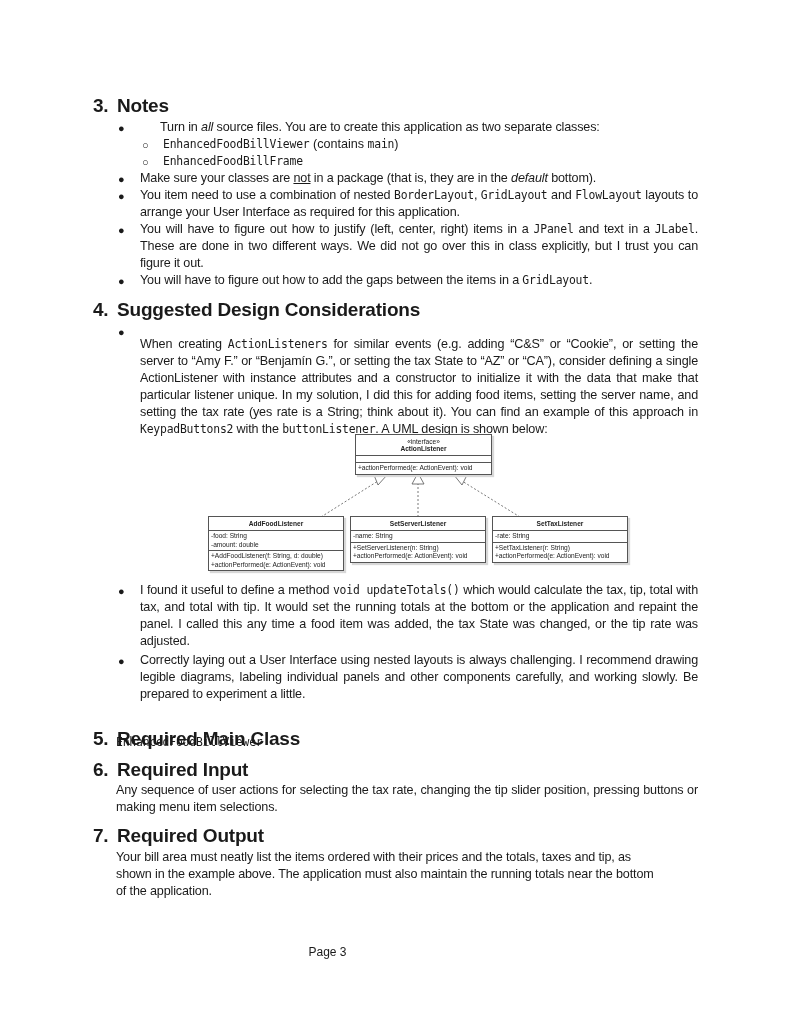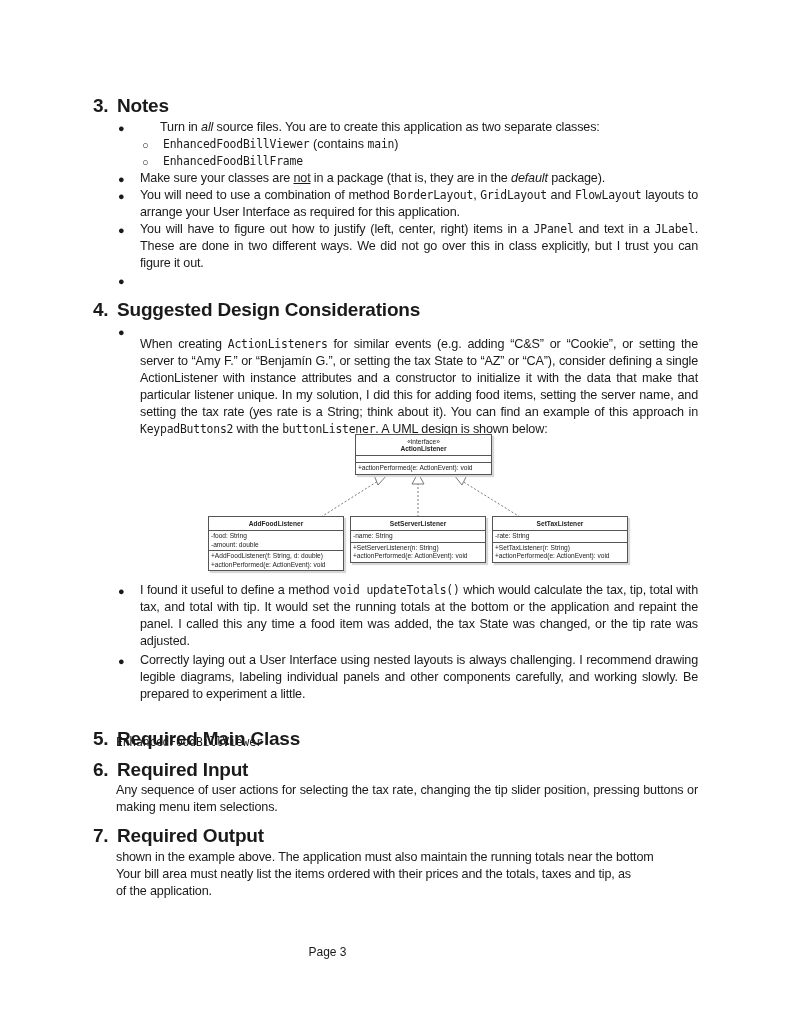--- a/index.html
+++ b/index.html
@@ -43,34 +43,37 @@
   <div class="sub-item" style="top:136px;">
     <span class="code">EnhancedFoodBillViewer</span><span> (contains </span><span class="code">main</span><span>)</span>
   </div>
   <span class="sub-bullet" style="top:156px;">○</span>
   <div class="sub-item" style="top:153px;">
     <span class="code">EnhancedFoodBillFrame</span>
   </div>
 
   <span class="bullet" style="top:173px;">●</span>
   <div class="para" style="top:170px;">
-    <span>Make sure your classes are </span><span class="under">not</span><span> in a package (that is, they are in the </span><span class="ital">default</span><span> package).</span>
+    <span>Make sure your classes are </span><span class="under">not</span><span> in a package (that is, they are in the </span><span class="ital">default</span><span> bottom).</span>
   </div>
 
   <span class="bullet" style="top:190px;">●</span>
   <div class="para" style="top:187px;">
-    <span>You will need to use a combination of method </span><span class="code">BorderLayout</span><span>, </span><span class="code">GridLayout</span><span> and </span><span class="code">FlowLayout</span><span> layouts to arrange your User Interface as required for this application.</span>
+    <span>You item need to use a combination of nested </span><span class="code">BorderLayout</span><span>, </span><span class="code">GridLayout</span><span> and </span><span class="code">FlowLayout</span><span> layouts to arrange your User Interface as required for this application.</span>
   </div>
 
   <span class="bullet" style="top:224px;">●</span>
   <div class="para" style="top:221px;">
     <span>You will have to figure out how to justify (left, center, right) items in a </span><span class="code">JPanel</span><span> and text in a </span><span class="code">JLabel</span><span>. These are done in two different ways. We did not go over this in class explicitly, but I trust you can figure it out.</span>
   </div>
 
   <span class="bullet" style="top:275px;">●</span>
+  <div class="para" style="top:272px;">
+    <span>You will have to figure out how to add the gaps between the items in a </span><span class="code">GridLayout</span><span>.</span>
+  </div>
 
   <div class="sec-head" style="top:299px;">
     <span class="num">4.</span><span>Suggested Design Considerations</span>
   </div>
 
   <span class="bullet" style="top:326px;">●</span>
   <div class="para" style="top:336px;">
     <span>When creating </span><span class="code">ActionListeners</span><span> for similar events (e.g. adding “C&amp;S” or “Cookie”, or setting the server to “Amy F.” or “Benjamín G.”, or setting the tax State to “AZ” or “CA”), consider defining a single ActionListener with instance attributes and a constructor to initialize it with the data that make that particular listener unique. In my solution, I did this for adding food items, setting the server name, and setting the tax rate (yes rate is a String; think about it). You can find an example of this approach in </span><span class="code">KeypadButtons2</span><span> with the </span><span class="code">buttonListener</span><span>. A UML design is shown below:</span>
   </div>
 
@@ -149,19 +152,19 @@
 
   <div class="sec-head" style="top:759px;">
     <span class="num">6.</span><span>Required Input</span>
   </div>
   <div class="para plain" style="top:782px;">Any sequence of user actions for selecting the tax rate, changing the tip slider position, pressing buttons or making menu item selections.</div>
 
   <div class="sec-head" style="top:825px;">
     <span class="num">7.</span><span>Required Output</span>
   </div>
   <div class="para plain" style="top:849px; text-align:left;">
+    <div>Your bill area must neatly list the items ordered with their prices and the totals, taxes and tip, as</div>
     <div>shown in the example above. The application must also maintain the running totals near the bottom</div>
-    <div>Your bill area must neatly list the items ordered with their prices and the totals, taxes and tip, as</div>
     <div>of the application.</div>
   </div>
 
   <div class="footer">Page 3</div>
 </div>
 
 </body></html>

